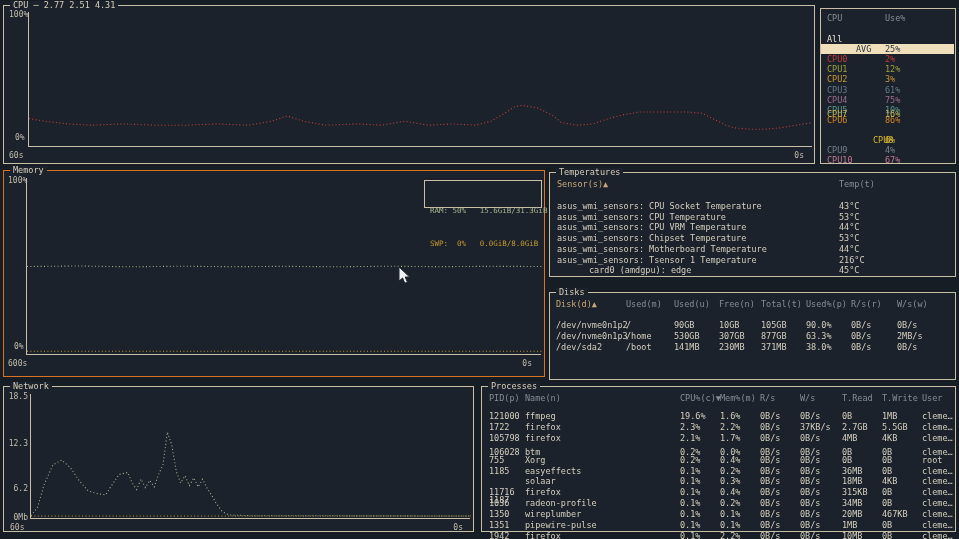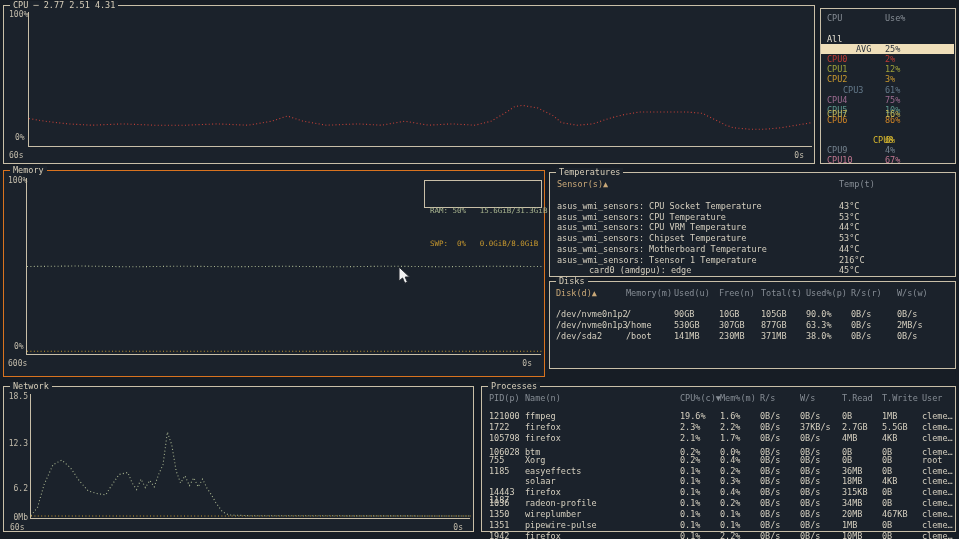--- a/index.html
+++ b/index.html
@@ -66,21 +66,21 @@
         </div>
         <div class="trow" style="top: 55.3px;">
           <span class="cell" style="left: 6px; color: rgb(159, 162, 58);">CPU1</span>
           <span class="cell" style="left: 64px; color: rgb(159, 162, 58);">12%</span>
         </div>
         <div class="trow" style="top: 65.4px;">
           <span class="cell" style="left: 6px; color: rgb(201, 153, 46);">CPU2</span>
           <span class="cell" style="left: 64px; color: rgb(201, 153, 46);">3%</span>
         </div>
         <div class="trow" style="top: 75.5px;">
-          <span class="cell" style="left: 6px; color: rgb(100, 121, 138); margin-left: 16px;">CPU3</span>
+          <span class="cell" style="left: 6px; color: rgb(100, 121, 138);">CPU3</span>
           <span class="cell" style="left: 64px; color: rgb(100, 121, 138);">61%</span>
         </div>
         <div class="trow" style="top: 85.6px;">
           <span class="cell" style="left: 6px; color: rgb(157, 107, 144);">CPU4</span>
           <span class="cell" style="left: 64px; color: rgb(157, 107, 144);">75%</span>
         </div>
         <div class="trow" style="top: 95.7px;">
           <span class="cell" style="left: 6px; color: rgb(93, 150, 139);">CPU5</span>
           <span class="cell" style="left: 64px; color: rgb(93, 150, 139);">10%</span>
         </div>
@@ -156,24 +156,24 @@
           <span class="cell" style="left: 7px;">asus_wmi_sensors: Tsensor 1 Temperature</span>
           <span class="cell" style="left: 289px;">216°C</span>
         </div>
         <div class="trow" style="top: 92.2px;">
           <span class="cell" style="left: 7px; margin-left: 32px;">card0 (amdgpu): edge</span>
           <span class="cell" style="left: 289px;">45°C</span>
         </div>
       </div>
   </div>
 
-  <div class="panel" style="left:549px;top:281px;width:407px;height:88px">
+  <div class="panel" style="left:549px;top:292px;width:407px;height:88px">
     <span class="ptitle">Disks</span>
     <span class="hdrcell sort" style="left:6px;top:6px">Disk(d)▲</span>
-    <span class="hdrcell" style="left:76px;top:6px">Memory(m)</span>
+    <span class="hdrcell" style="left:76px;top:6px">Used(m)</span>
     <span class="hdrcell" style="left:124px;top:6px">Used(u)</span>
     <span class="hdrcell" style="left:169px;top:6px">Free(n)</span>
     <span class="hdrcell" style="left:211px;top:6px">Total(t)</span>
     <span class="hdrcell" style="left:256px;top:6px">Used%(p)</span>
     <span class="hdrcell" style="left:301px;top:6px">R/s(r)</span>
     <span class="hdrcell" style="left:347px;top:6px">W/s(w)</span>
     <div id="disks-rows">
         <div class="trow" style="top: 27px;">
           <span class="cell" style="left: 6px;">/dev/nvme0n1p2</span>
           <span class="cell" style="left: 76px;">/</span>
@@ -308,21 +308,21 @@
           <span class="cell" style="left: 43px;">solaar</span>
           <span class="cell" style="left: 198px;">0.1%</span>
           <span class="cell" style="left: 238px;">0.3%</span>
           <span class="cell" style="left: 278px;">0B/s</span>
           <span class="cell" style="left: 318px;">0B/s</span>
           <span class="cell" style="left: 360px;">18MB</span>
           <span class="cell" style="left: 400px;">4KB</span>
           <span class="cell" style="left: 440px;">cleme…</span>
         </div>
         <div class="trow" style="top: 100.3px;">
-          <span class="cell" style="left: 7px;">14443</span>
+          <span class="cell" style="left: 7px;">11716</span>
           <span class="cell" style="left: 43px;">firefox</span>
           <span class="cell" style="left: 198px;">0.1%</span>
           <span class="cell" style="left: 238px;">0.4%</span>
           <span class="cell" style="left: 278px;">0B/s</span>
           <span class="cell" style="left: 318px;">0B/s</span>
           <span class="cell" style="left: 360px;">315KB</span>
           <span class="cell" style="left: 400px;">0B</span>
           <span class="cell" style="left: 440px;">cleme…</span>
         </div>
         <div class="trow" style="top: 111.2px;">

